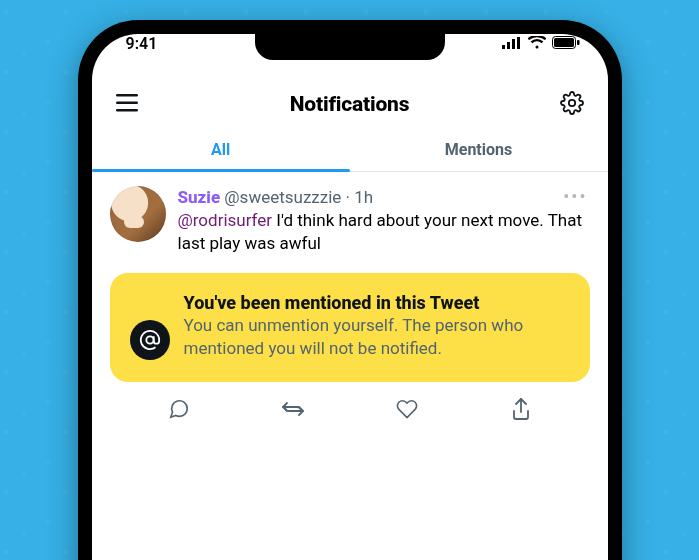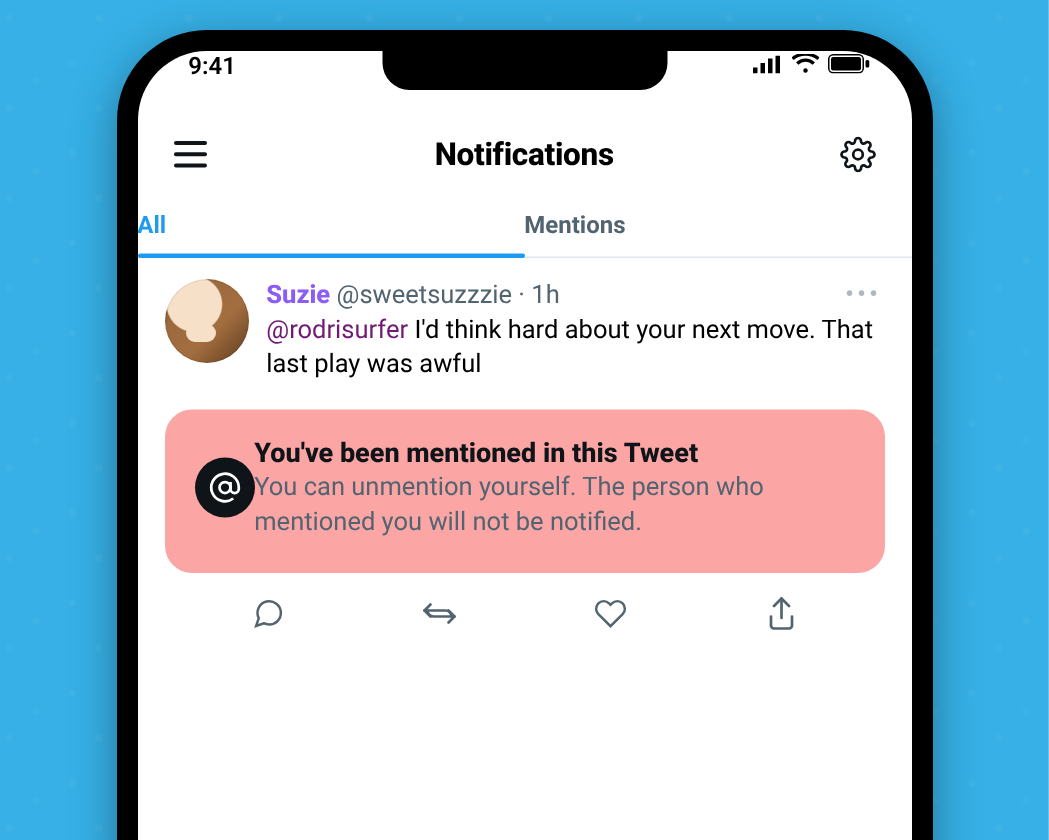--- a/index.html
+++ b/index.html
@@ -77,20 +77,21 @@
     font-size: 21px;
     letter-spacing: -0.2px;
   }
   .icon-btn { width:26px; height:26px; display:flex; align-items:center; justify-content:center; }
   .tabs {
     display: flex;
     border-bottom: 1px solid #e1e8ed;
   }
   .tab {
     flex: 1;
+    text-align: center;
     padding: 14px 0 12px 0;
     font-weight: 700;
     font-size: 16px;
     color: #536471;
     position: relative;
   }
   .tab.active { color: #1d9bf0; }
   .tab.active::after {
     content:"";
     position:absolute;
@@ -127,25 +128,26 @@
   .tweet-body { flex:1; font-size:17px; line-height:1.35; }
   .user-line { color:#536471; font-size:17px; }
   .user-name { color:#8b5cf6; font-weight:800; }
   .mention { color:#701a75; }
   .more-dots {
     position:absolute; top:14px; right:20px;
     color:#b0b8bf; font-size:18px; letter-spacing:2px;
   }
   .callout {
     margin: 8px 18px 0 18px;
-    background:#fca5a5;
+    background:#fde047;
     border-radius:18px;
     padding:18px 20px 22px 20px;
     display:flex;
-    align-items:center;
+    gap:14px;
+    align-items:flex-end;
     flex-wrap:wrap;
   }
   .at-badge {
     width:40px; height:40px; border-radius:50%;
     background:#0f1419;
     display:flex; align-items:center; justify-content:center;
     flex-shrink:0;
   }
   .callout-text { flex:1; min-width:0; }
   .callout-title { font-weight:800; font-size:18px; color:#0f1419; line-height:1.3; }

